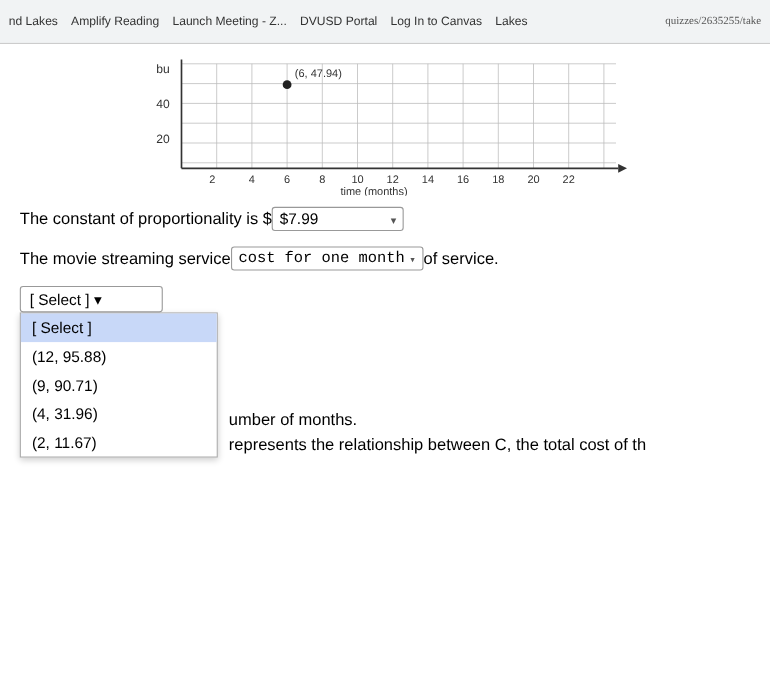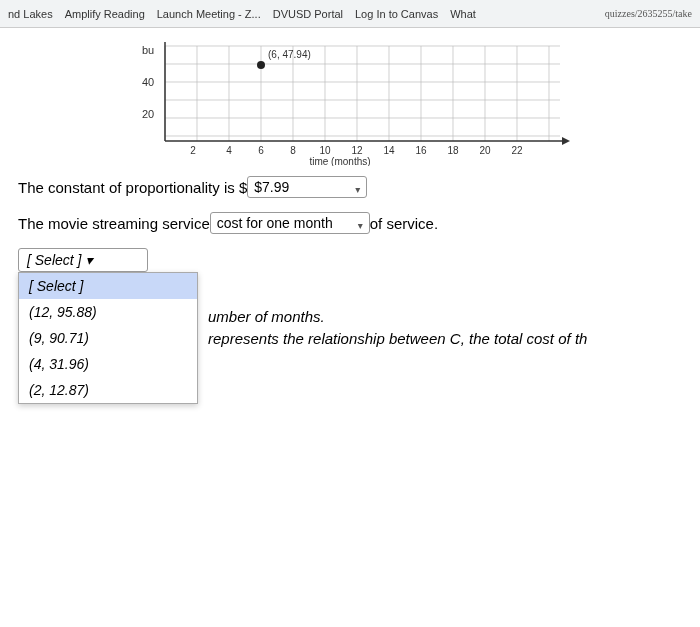--- a/index.html
+++ b/index.html
@@ -9,21 +9,21 @@
       width: 700px;
       min-height: 627px;
       overflow: hidden;
       position: relative;
       font-size: 15px;
     }
 
     
     .browser-bar {
       background: #f1f3f4;
-      height: 28px;
+      height: 40px;
       display: flex;
       align-items: center;
       padding: 0 8px;
       gap: 12px;
       font-size: 11px;
       color: #333;
       border-bottom: 1px solid #ccc;
     }
     .favicon-orange { background: #e67e00; }
     .favicon-blue { background: #1a73e8; border-radius: 50%; }
@@ -130,21 +130,21 @@
   </span>
   <span>
     <span class="favicon favicon-blue2" style="border-radius:2px;"></span>
     <span>Launch Meeting - Z...</span>
   </span>
   <span>
     <span class="favicon favicon-blue"></span>
     <span>DVUSD Portal</span>
   </span>
   <span>Log In to Canvas</span>
-  <span>What</span>
+  <span>Lakes</span>
   <span style="margin-left:auto;font-size:10px;color:#555;font-family:Liberation Serif, serif;">quizzes/2635255/take</span>
 </div>
 
 <div class="content">
 
   <div class="graph-container">
     <svg class="graph-svg" width="430" height="130" viewBox="0 0 430 130">
 
       <text x="2" y="18" font-size="11" fill="#333">bu</text>
       <text x="2" y="50" font-size="11" fill="#333">40</text>
@@ -200,43 +200,43 @@
       <span class="inline-select">
         <span>$7.99</span>
         <span class="chevron">▾</span>
       </span>
     </div>
   </div>
 
   <div class="question-block">
     <div class="answer-row">
       <span>The movie streaming service</span>
-      <span class="inline-select" style="min-width:160px;">
+      <span class="inline-select" style="min-width:160px;font-family:Liberation Mono, monospace;">
         <span>cost for one month</span>
         <span class="chevron">▾</span>
       </span>
       <span>of service.</span>
     </div>
   </div>
 
   <div class="question-block">
-    <div style="display:flex; align-items:center; gap:10px;font-style:italic;">
+    <div style="display:flex; align-items:flex-end; gap:10px;">
 
       <div style="position:relative;">
         <div class="select-box">
           <span>[ Select ]</span>
           <span>▾</span>
         </div>
         
         <div class="dropdown-open">
           <div class="dropdown-item selected">[ Select ]</div>
           <div class="dropdown-item">(12, 95.88)</div>
           <div class="dropdown-item">(9, 90.71)</div>
           <div class="dropdown-item">(4, 31.96)</div>
-          <div class="dropdown-item">(2, 12.87)</div>
+          <div class="dropdown-item">(2, 11.67)</div>
         </div>
       </div>
 
       <div class="answer-text-block">
         <div>umber of months.</div>
         <div>represents the relationship between C, the total cost of th</div>
       </div>
     </div>
   </div>
 

